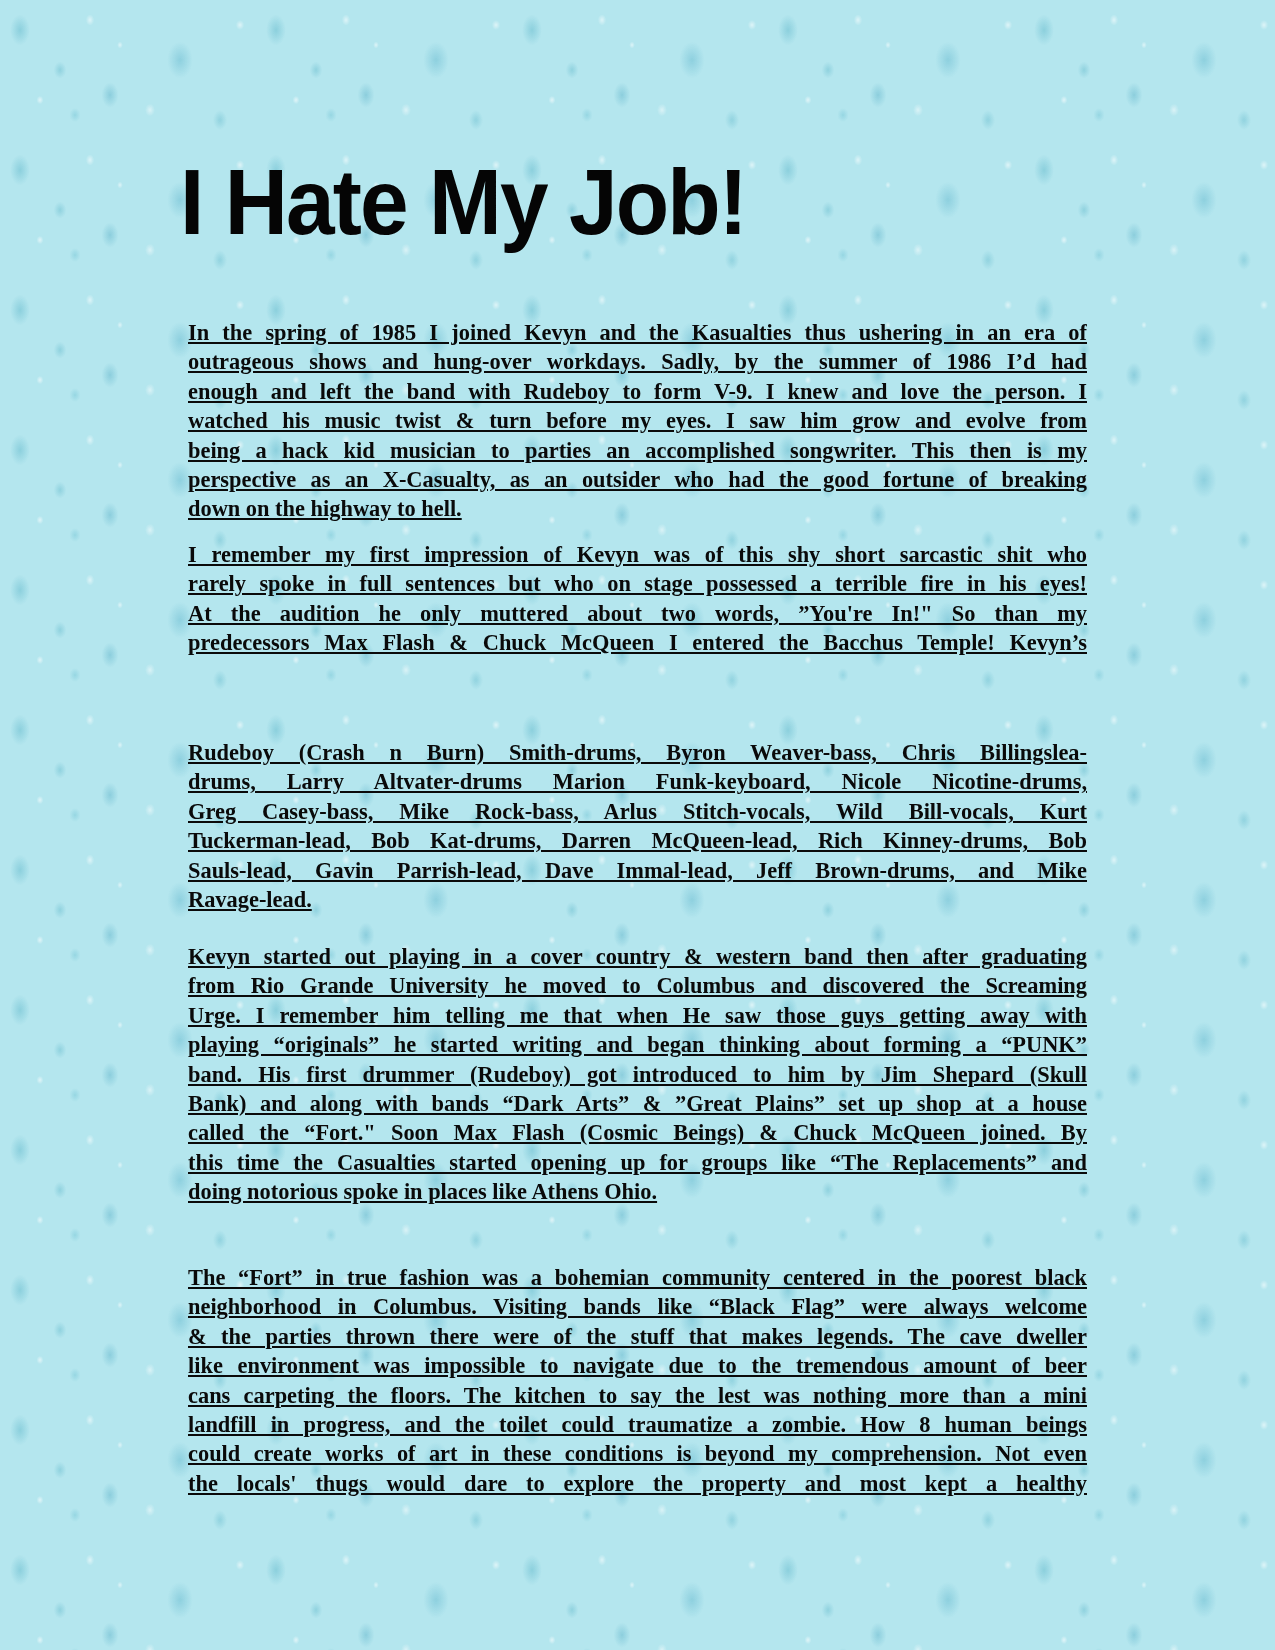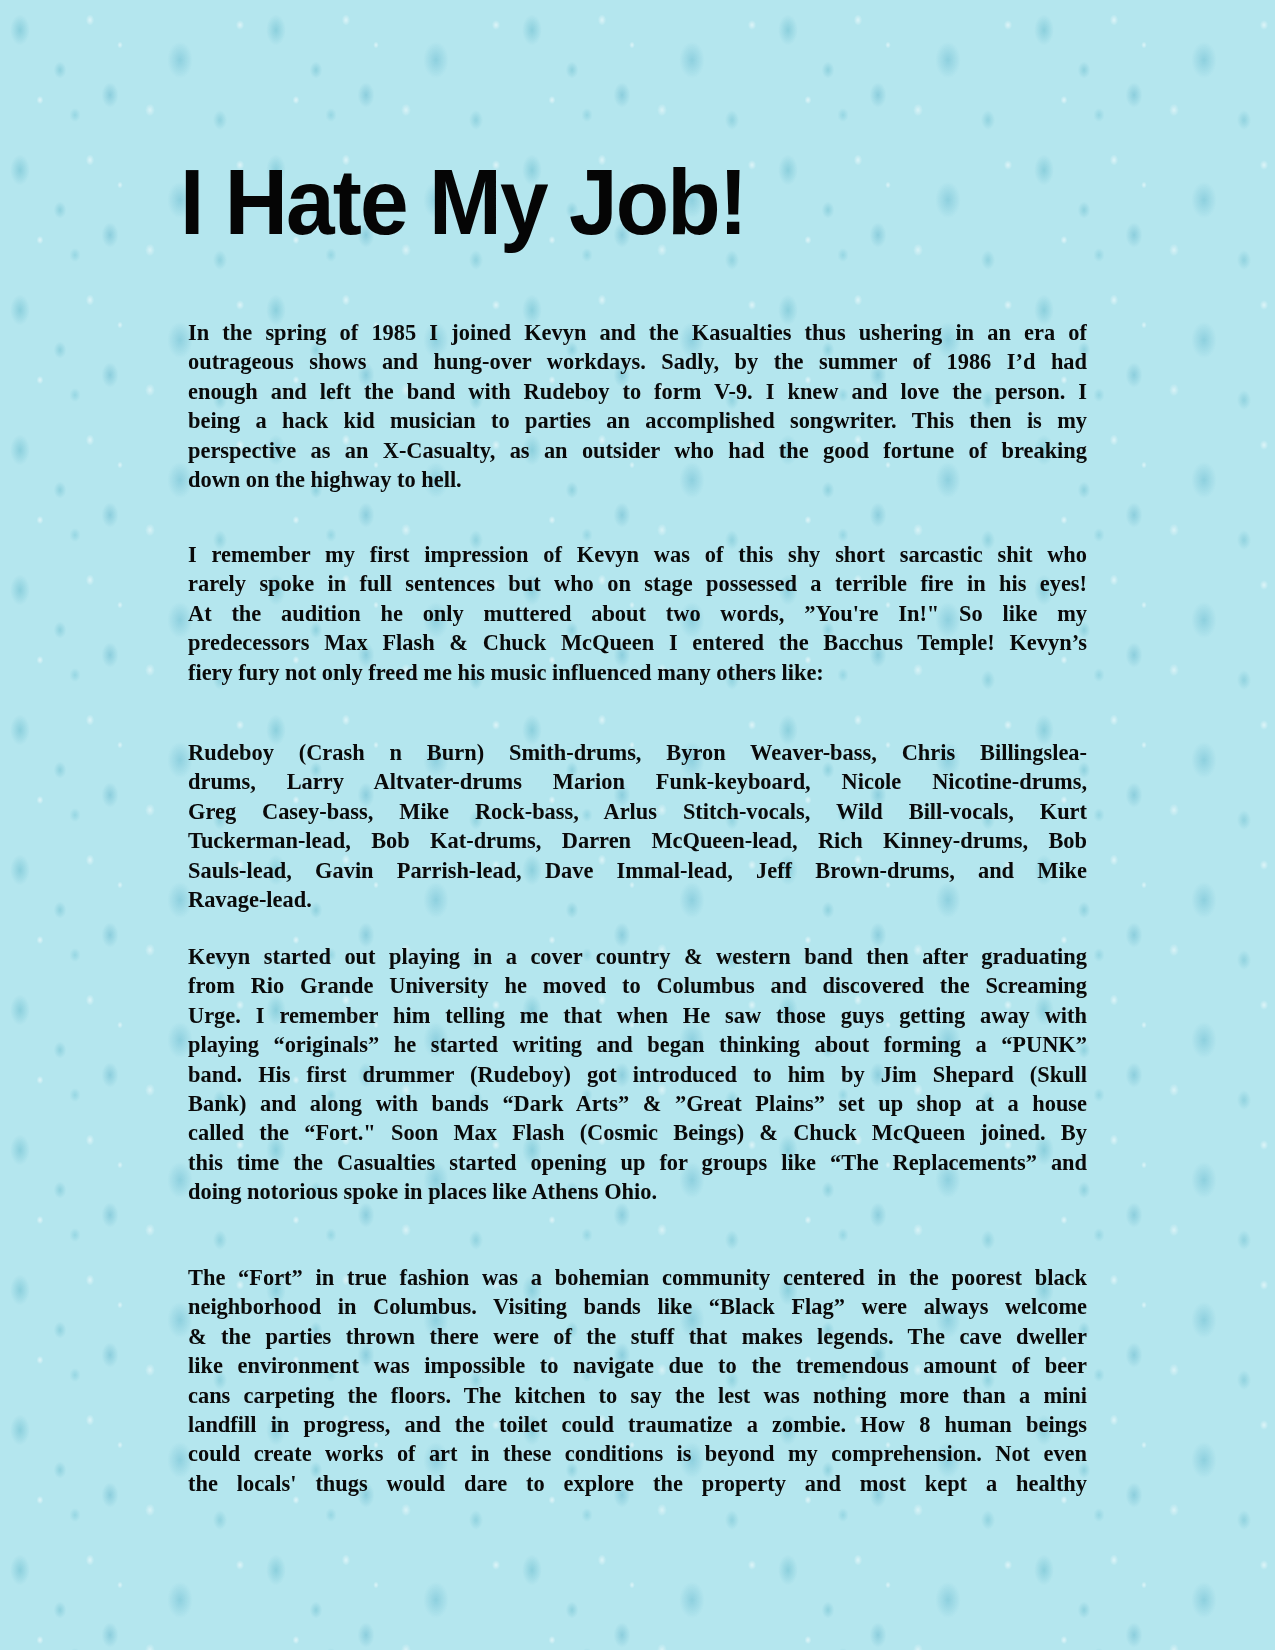--- a/index.html
+++ b/index.html
@@ -49,47 +49,48 @@
     line-height: 29.4px;
   }
   .para { position: absolute; left: 0; width: 899px; margin: 0; }
   .line {
     display: block;
     height: 29.4px;
     white-space: nowrap;
     text-align: justify;
     text-align-last: justify;
     overflow: hidden;
+    text-decoration: underline;
   }
   .line.last { text-align-last: left; }
 </style>
 </head>
 <body>
 
 <div class="page">
 
   <h1 class="title">I Hate My Job!</h1>
 
   <div class="body-text" style="top:0;">
 
     <div class="para" style="top:318px;">
       <span class="line">In the spring of 1985 I joined Kevyn and the Kasualties thus ushering in an era of</span>
       <span class="line">outrageous shows and hung-over workdays. Sadly, by the summer of 1986 I’d had</span>
       <span class="line">enough and left the band with Rudeboy to form V-9. I knew and love the person. I</span>
+      <span class="line">watched his music twist &amp; turn before my eyes. I saw him grow and evolve from</span>
       <span class="line">being a hack kid musician to parties an accomplished songwriter. This then is my</span>
       <span class="line">perspective as an X-Casualty, as an outsider who had the good fortune of breaking</span>
       <span class="line last">down on the highway to hell.</span>
     </div>
 
     <div class="para" style="top:540px;">
       <span class="line">I remember my first impression of Kevyn was of this shy short sarcastic shit who</span>
       <span class="line">rarely spoke in full sentences but who on stage possessed a terrible fire in his eyes!</span>
-      <span class="line">At the audition he only muttered about two words, ”You're In!" So like my</span>
+      <span class="line">At the audition he only muttered about two words, ”You're In!" So than my</span>
       <span class="line">predecessors Max Flash &amp; Chuck McQueen I entered the Bacchus Temple! Kevyn’s</span>
-      <span class="line last">fiery fury not only freed me his music influenced many others like:</span>
     </div>
 
     <div class="para" style="top:738px;">
       <span class="line">Rudeboy (Crash n Burn) Smith-drums, Byron Weaver-bass, Chris Billingslea-</span>
       <span class="line">drums,  Larry Altvater-drums Marion Funk-keyboard, Nicole Nicotine-drums,</span>
       <span class="line">Greg Casey-bass, Mike Rock-bass, Arlus Stitch-vocals, Wild Bill-vocals, Kurt</span>
       <span class="line">Tuckerman-lead, Bob Kat-drums, Darren McQueen-lead, Rich Kinney-drums, Bob</span>
       <span class="line">Sauls-lead, Gavin Parrish-lead, Dave Immal-lead, Jeff Brown-drums, and Mike</span>
       <span class="line last">Ravage-lead.</span>
     </div>

